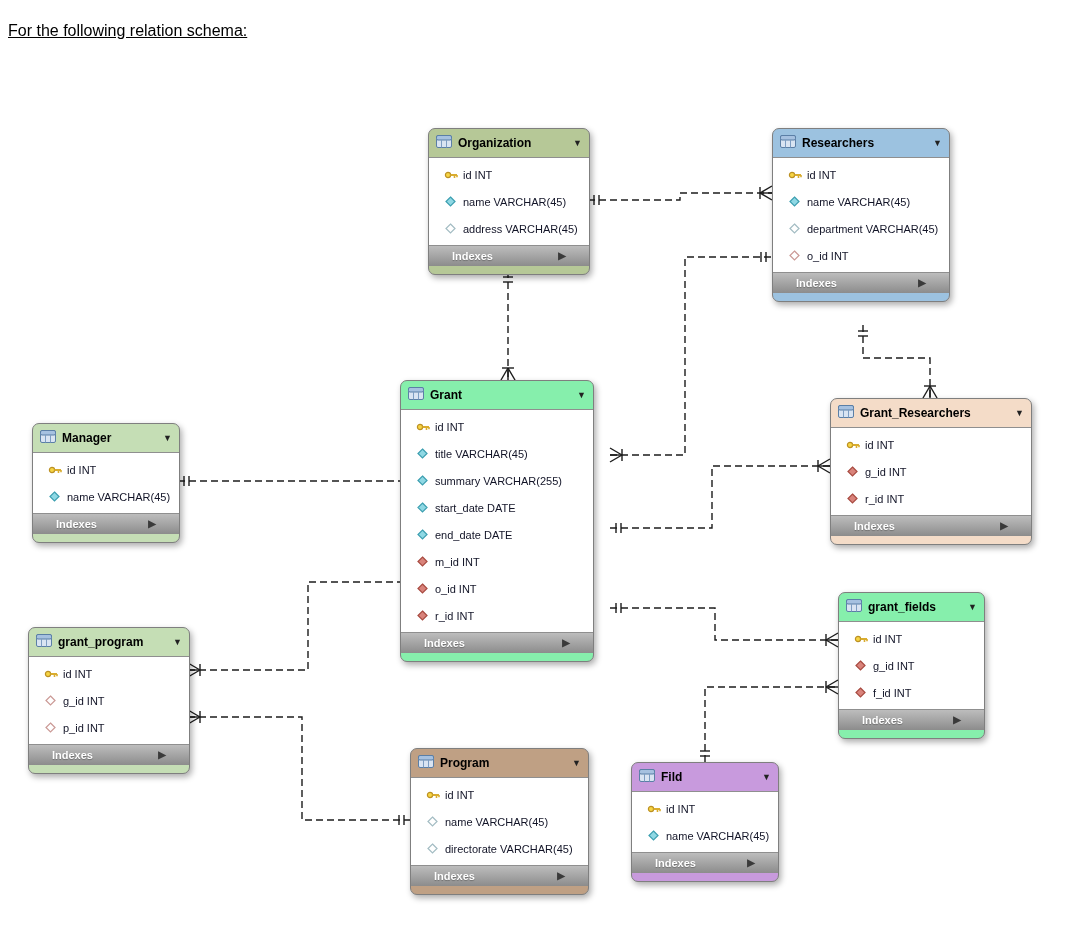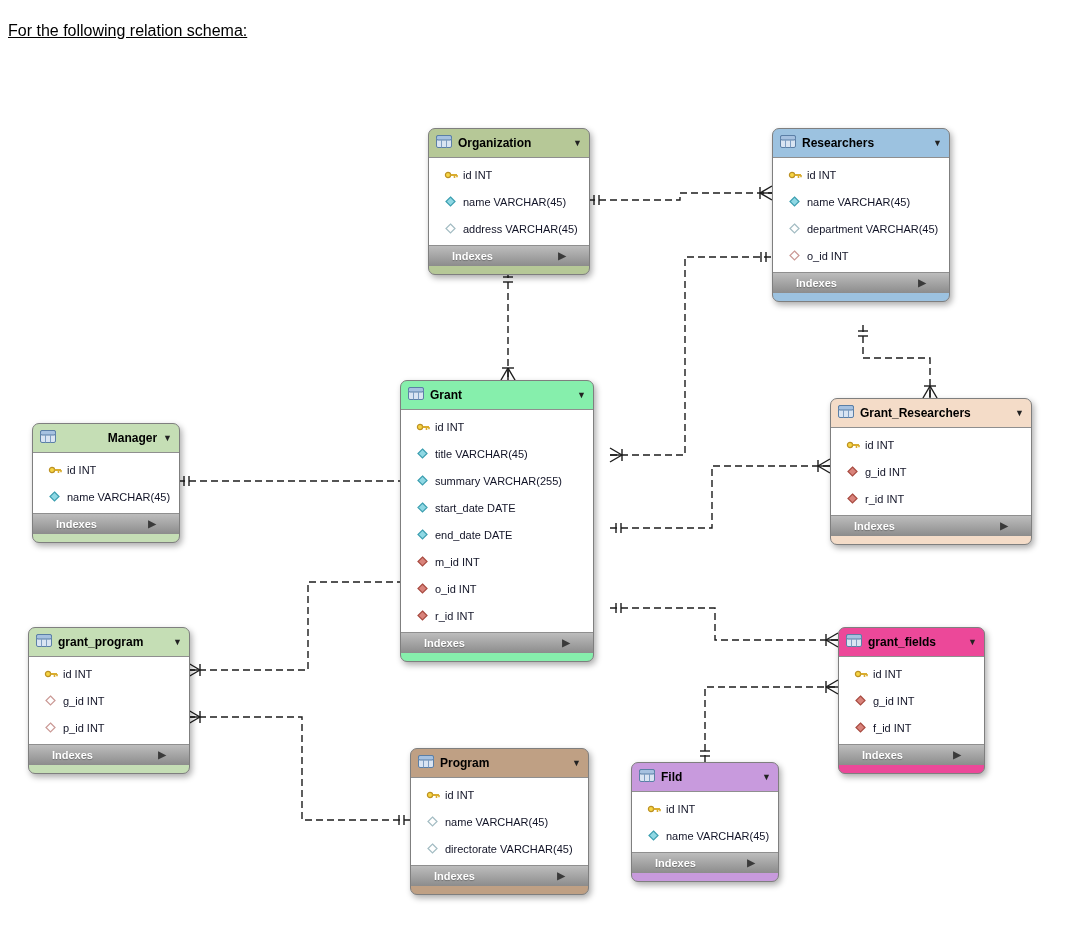--- a/index.html
+++ b/index.html
@@ -298,21 +298,21 @@
           </span>
           <span>r_id INT</span>
         </div>
       </div>
       <div class="tfoot">
         <span>Indexes</span>
         <span class="fexp">▶</span>
       </div>
       <div class="tstrip"></div>
     </div>
-    <div class="table-card" style="left: 32px; top: 423px; width: 146px; background: rgb(197, 222, 181); text-align: right;">
+    <div class="table-card" style="left: 32px; top: 423px; width: 146px; background: rgb(197, 222, 181);">
       <div class="thead">
         <span class="ticon"><svg width="16" height="13" viewBox="0 0 16 13">
             <rect x="0.5" y="0.5" width="15" height="12" rx="1.5" fill="#d9e4f2" stroke="#5b7fa6"></rect>
             <rect x="0.5" y="0.5" width="15" height="4.5" rx="1.5" fill="#a6c1e0" stroke="#5b7fa6"></rect>
             <line x1="5.5" y1="5" x2="5.5" y2="12.5" stroke="#7d9dc2" stroke-width="1"></line>
             <line x1="10.5" y1="5" x2="10.5" y2="12.5" stroke="#7d9dc2" stroke-width="1"></line>
           </svg></span>
         <span class="ttitle">Manager</span>
         <span class="tcollapse">▼</span>
       </div>
@@ -428,21 +428,21 @@
           </span>
           <span>p_id INT</span>
         </div>
       </div>
       <div class="tfoot">
         <span>Indexes</span>
         <span class="fexp">▶</span>
       </div>
       <div class="tstrip"></div>
     </div>
-    <div class="table-card" style="left: 838px; top: 592px; width: 145px; background: #ec4899; margin-top: 35px;">
+    <div class="table-card" style="left: 838px; top: 592px; width: 145px; background: #86efac;">
       <div class="thead">
         <span class="ticon"><svg width="16" height="13" viewBox="0 0 16 13">
             <rect x="0.5" y="0.5" width="15" height="12" rx="1.5" fill="#d9e4f2" stroke="#5b7fa6"></rect>
             <rect x="0.5" y="0.5" width="15" height="4.5" rx="1.5" fill="#a6c1e0" stroke="#5b7fa6"></rect>
             <line x1="5.5" y1="5" x2="5.5" y2="12.5" stroke="#7d9dc2" stroke-width="1"></line>
             <line x1="10.5" y1="5" x2="10.5" y2="12.5" stroke="#7d9dc2" stroke-width="1"></line>
           </svg></span>
         <span class="ttitle">grant_fields</span>
         <span class="tcollapse">▼</span>
       </div>

